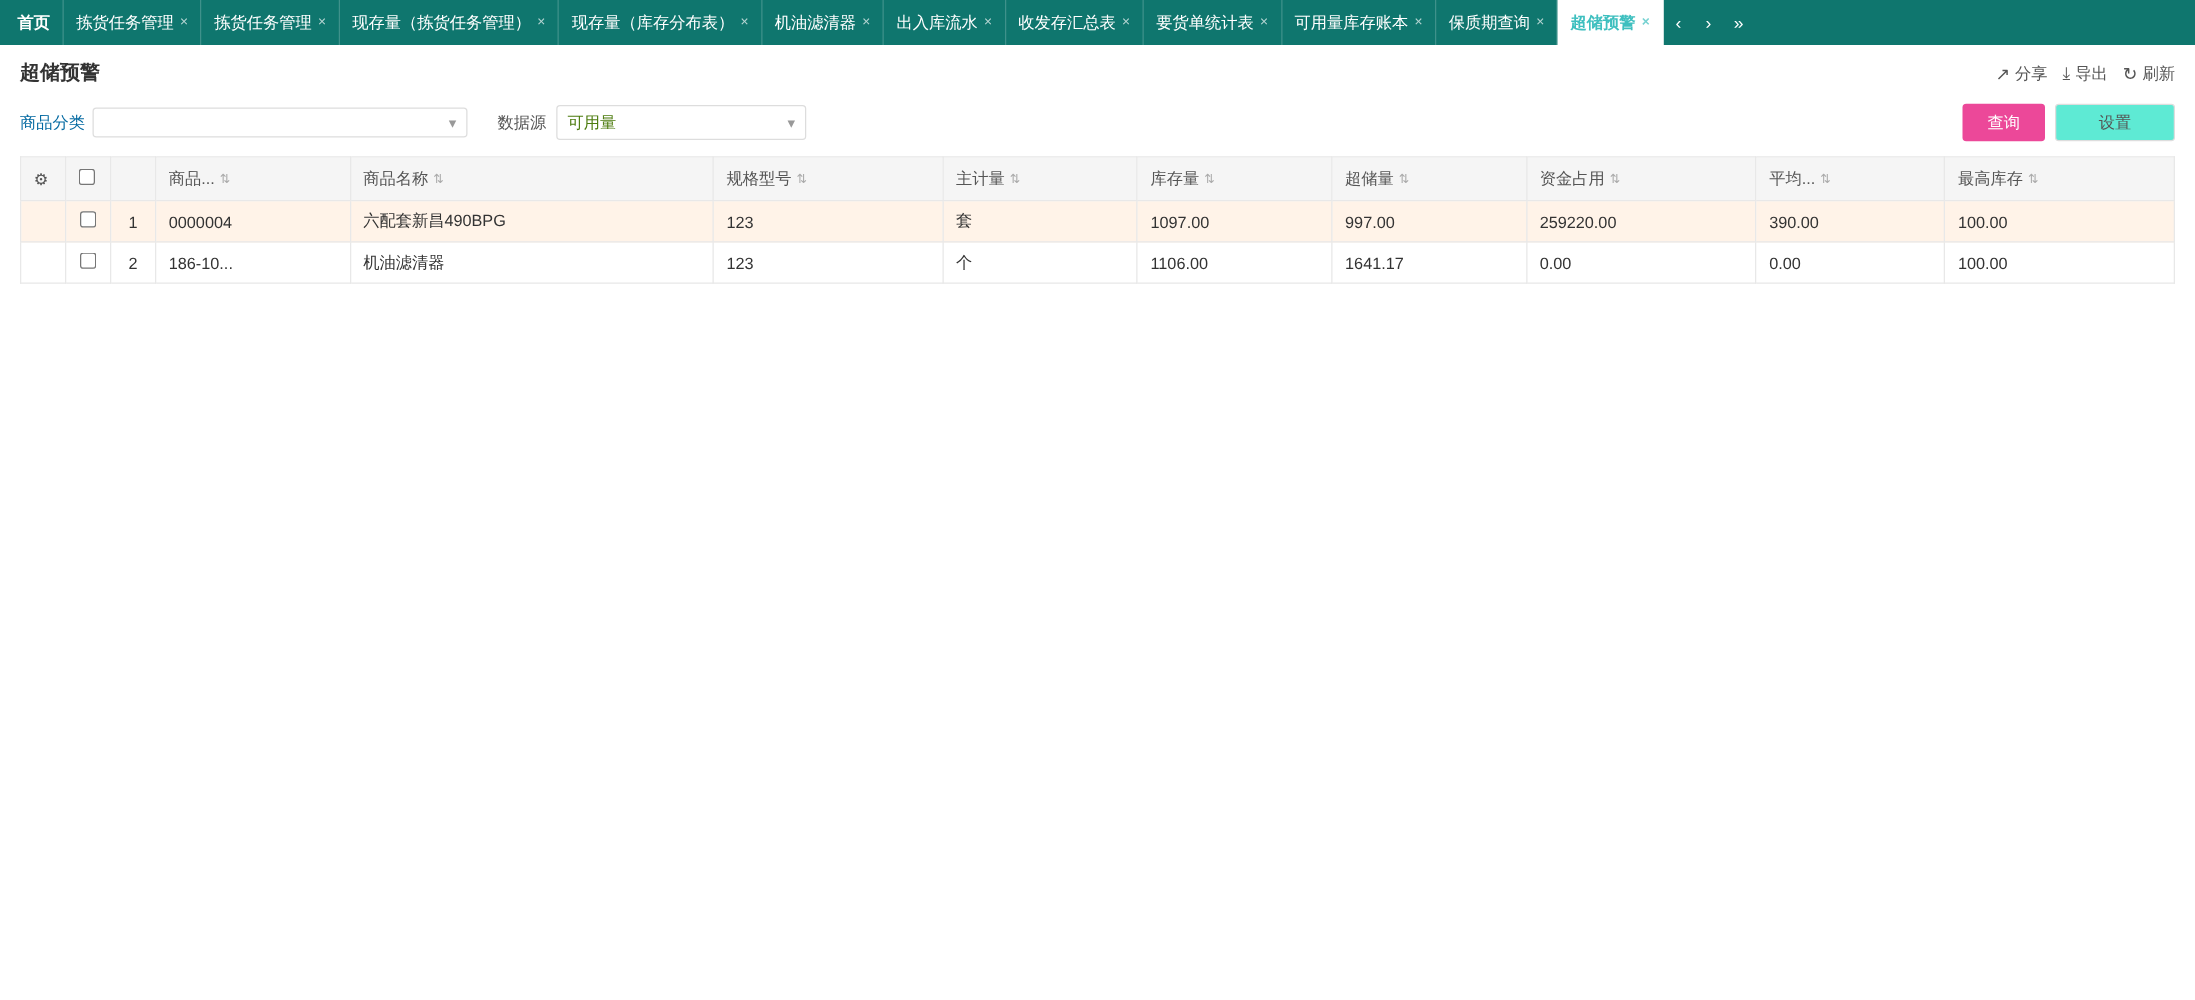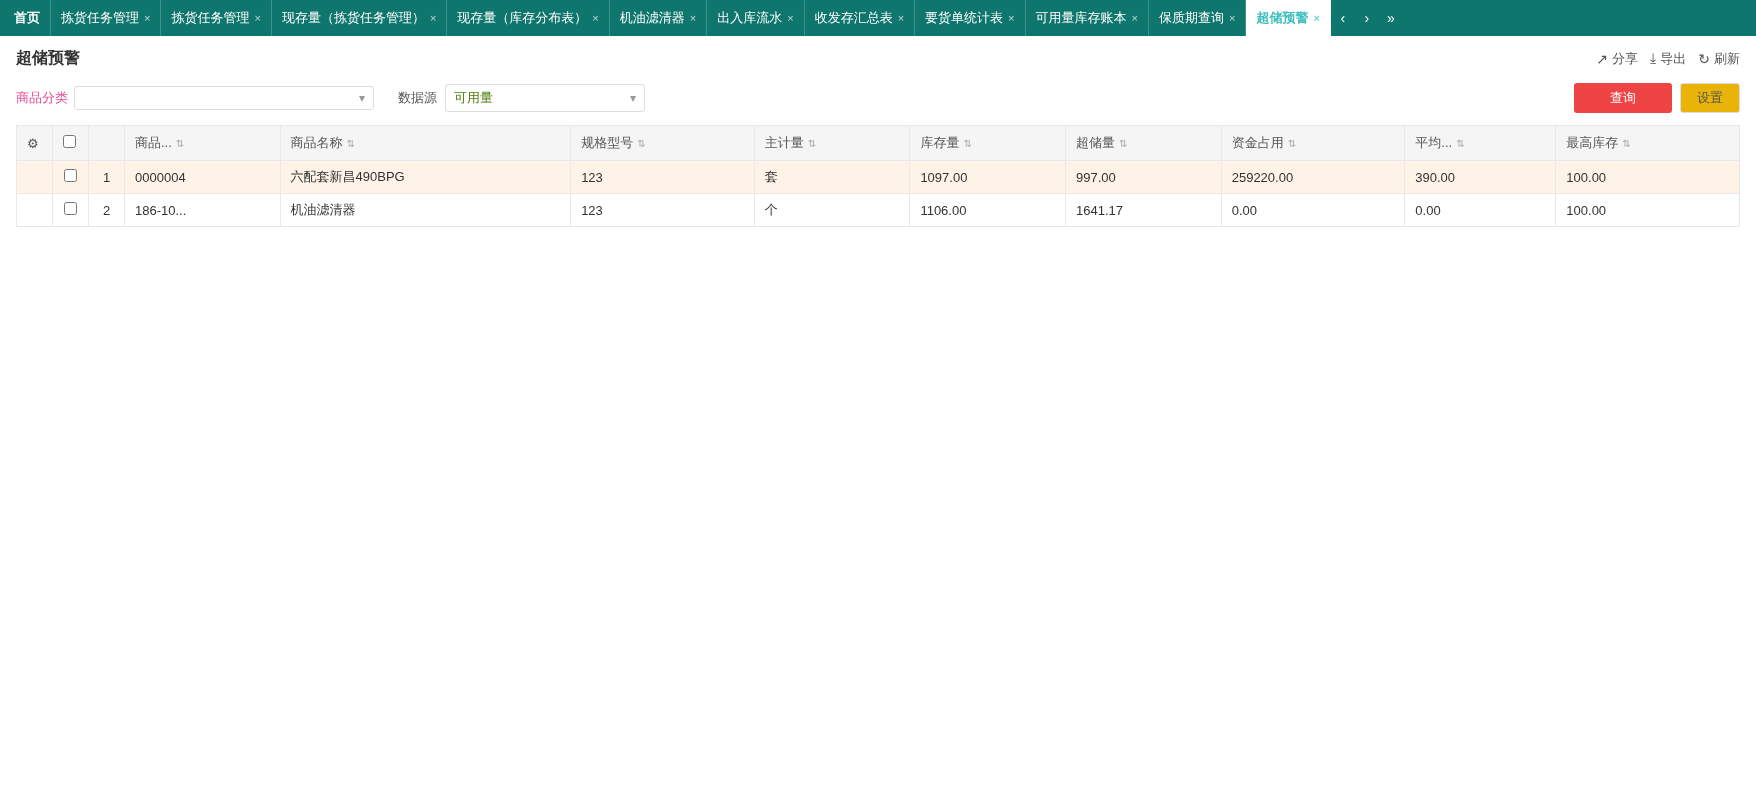--- a/index.html
+++ b/index.html
@@ -87,54 +87,54 @@
       align-items: center;
       gap: 24px;
       margin-bottom: 12px;
     }
     .filter-item {
       display: flex;
       align-items: center;
       gap: 6px;
     }
     .filter-label {
-      color: #ec4899;
+      color: #0369a1;
       white-space: nowrap;
       font-size: 13px;
     }
     .filter-select {
       display: flex;
       align-items: center;
       border: 1px solid #ddd;
       border-radius: 3px;
       padding: 4px 8px;
       min-width: 200px;
       cursor: pointer;
       background: #fff;
       justify-content: space-between;
     }
     .filter-select .chevron { color: #999; font-size: 12px; margin-left: 8px; }
     .filter-select-value { color: #333; font-size: 13px; }
 
     .btn-query {
-      background: #ef4444;
+      background: #ec4899;
       color: #fff;
       border: none;
       border-radius: 3px;
-      padding: 6px 36px;
+      padding: 6px 20px;
       cursor: pointer;
       font-size: 13px;
       margin-left: auto;
     }
     .btn-settings {
-      background: #eab308;
+      background: #5eead4;
       color: #555;
       border: 1px solid #ddd;
       border-radius: 3px;
-      padding: 5px 16px;
+      padding: 5px 34px;
       cursor: pointer;
       font-size: 13px;
       margin-left: 8px;
     }
 
     
     .data-table {
       width: 100%;
       border-collapse: collapse;
       font-size: 13px;

